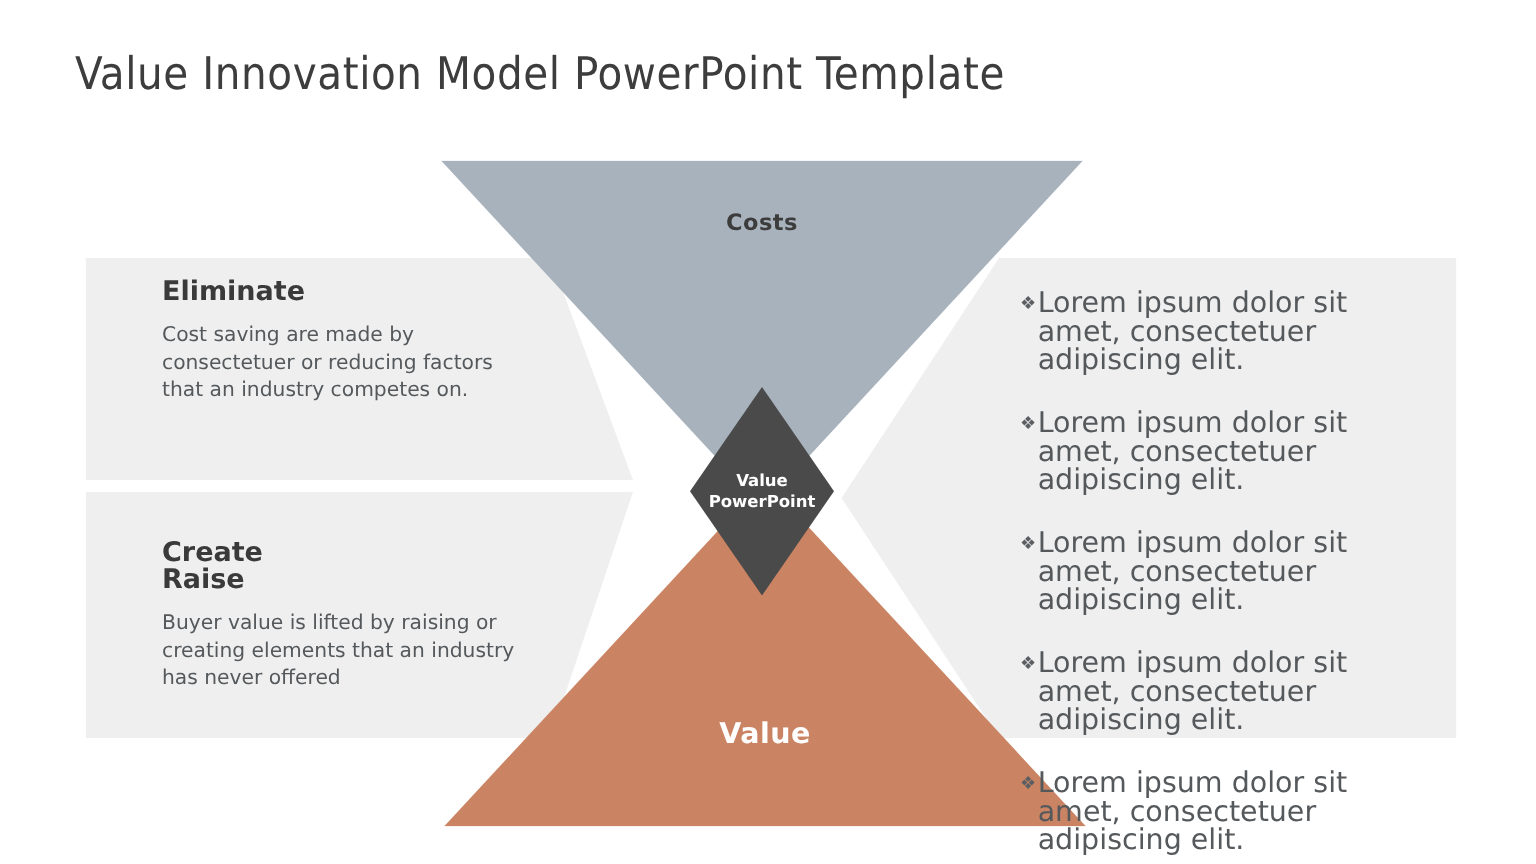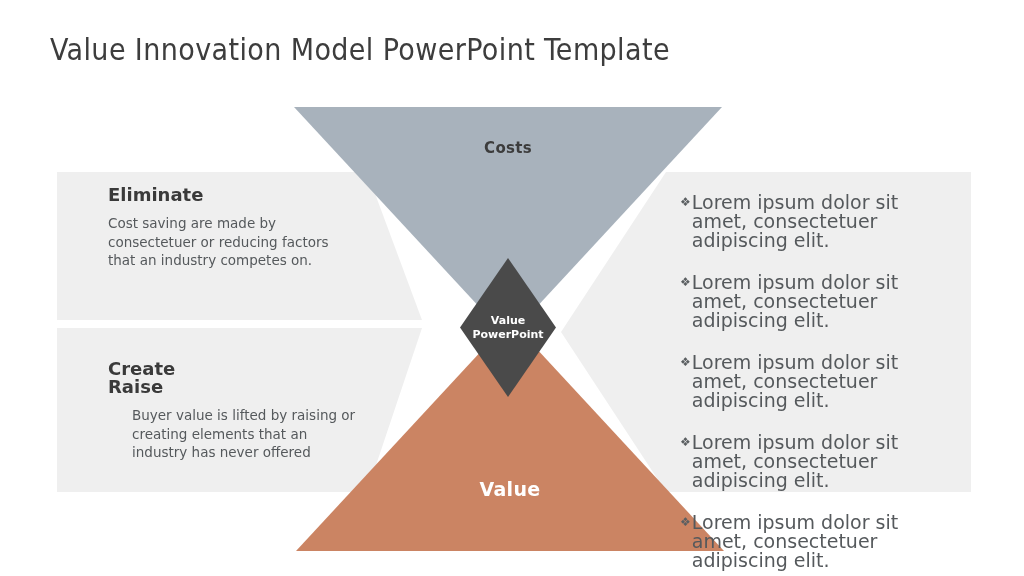--- a/index.html
+++ b/index.html
@@ -83,21 +83,21 @@
   }
   #left-top-text .heading.two { margin-top: 14px; }
   #left-top-text .body-text { margin-top: 10px; }
 
   #left-bottom-text {
     left: 108px;
     top: 348px;
     width: 258px;
   }
   #left-bottom-text .heading.two { margin-top: 12px; }
-  #left-bottom-text .body-text { margin-top: 10px; margin-left: 24px; }
+  #left-bottom-text .body-text { margin-top: 10px; }
 
   
   #bullets {
     position: absolute;
     left: 680px;
     top: 193px;
     width: 262px;
   }
   .bullet-item {
     display: flex;

